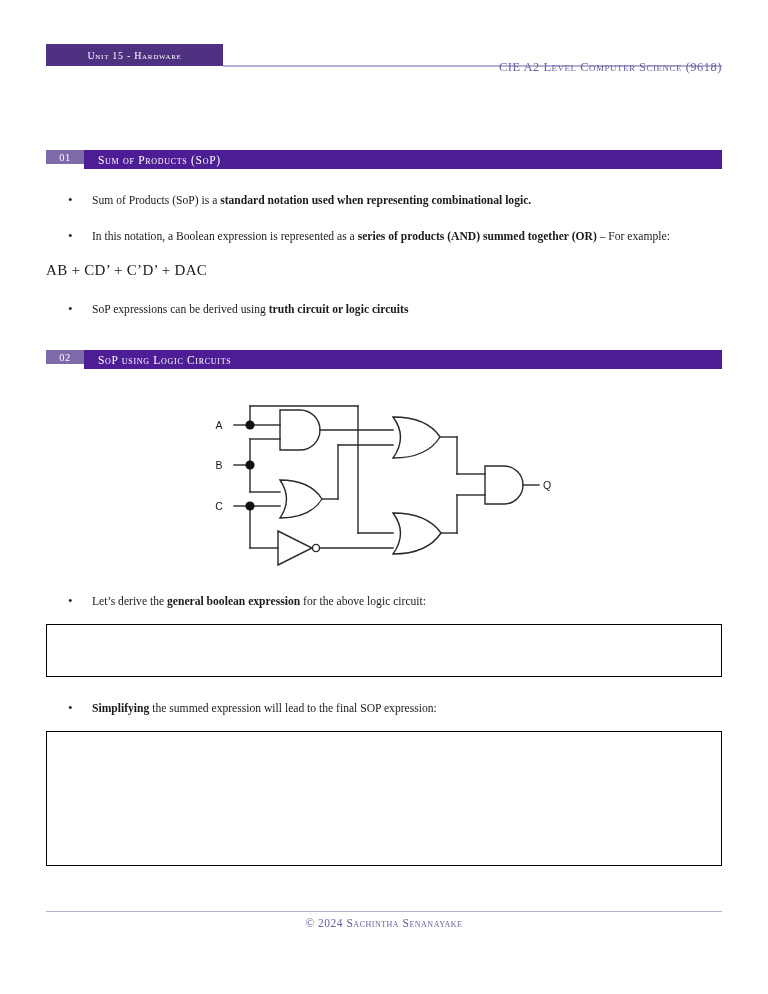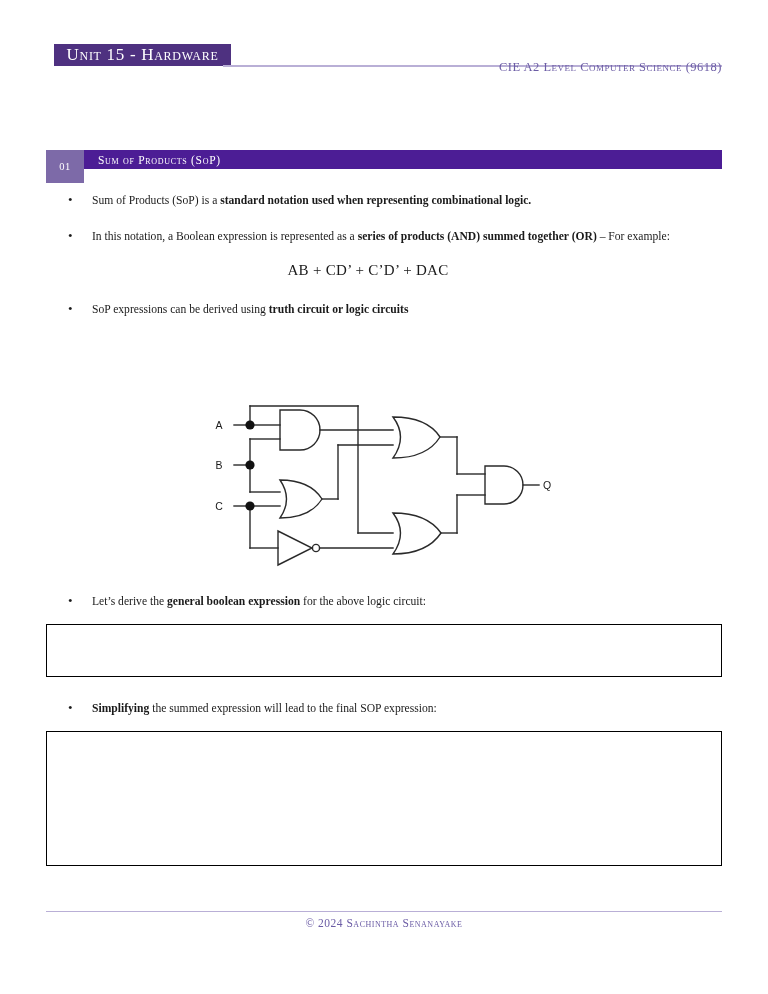--- a/index.html
+++ b/index.html
@@ -12,26 +12,26 @@
     color: #1a1a1a;
     position: relative;
     overflow: hidden;
   }
 
   .page { position: absolute; inset: 0; }
 
   
   .header { position: absolute; left: 46px; top: 44px; width: 676px; height: 24px; }
   .header-tab {
-    position: absolute; left: 8px; top: 0;
+    position: absolute; left: 0; top: 0;
     width: 177px; height: 22px;
     background: #4e3180;
     color: #ffffff;
     font-variant: small-caps;
-    font-size: 17px;
+    font-size: 10px;
     letter-spacing: 0.7px;
     display: flex; align-items: center; justify-content: center;
   }
   .header-right {
     position: absolute; right: 0; top: 16px;
     color: #6b5ca5;
     font-variant: small-caps;
     font-size: 12.5px;
     letter-spacing: 0.5px;
     white-space: nowrap;
@@ -47,21 +47,21 @@
     font-variant: small-caps;
     font-size: 25px;
     color: #5b4b96;
     letter-spacing: 1.2px;
     white-space: nowrap;
   }
 
   
   .sect { position: absolute; left: 46px; width: 676px; height: 19px; display: flex; }
   .sect-num {
-    width: 38px; height: 33px;
+    width: 38px; height: 14px;
     background: #7d6aa8;
     color: #ffffff;
     font-size: 10.5px;
     font-variant: small-caps;
     letter-spacing: 0.6px;
     display: flex; align-items: center; justify-content: center;
   }
   .sect-title {
     flex: 1; height: 19px;
     background: #4c1d95;
@@ -85,22 +85,21 @@
   .bullet .btxt { display: block; padding-left: 24px; text-align: left; }
   .bullet b { font-weight: bold; }
 
   #b1 { top: 192px; }
   #b2 { top: 228px; }
   #b3 { top: 301px; }
   #b4 { top: 593px; }
   #b5 { top: 700px; }
 
   .formula {
-    position: absolute; left: 30px; width: 676px; top: 262px;
-    text-align: center;
+    position: absolute; left: 46px; width: 676px; top: 262px;
     font-size: 15px;
     letter-spacing: 0.3px;
   }
 
   
   .circuit { position: absolute; left: 205px; top: 395px; width: 360px; height: 180px; }
   .circuit svg { display: block; }
 
   
   .answer-box {
@@ -149,20 +148,24 @@
     <span class="btxt"><span>In this notation, a Boolean expression is represented as a </span><b>series of products (AND) summed together (OR)</b><span> – For example:</span></span>
   </div>
 
   <div class="formula">AB + CD’ + C’D’ + DAC</div>
 
   <div class="bullet" id="b3">
     <span class="dot">•</span>
     <span class="btxt"><span>SoP expressions can be derived using </span><b>truth circuit or logic circuits</b></span>
   </div>
 
+  <div class="sect" id="sect-02">
+    <div class="sect-num">02</div>
+    <div class="sect-title">SoP using Logic Circuits</div>
+  </div>
 
   <div class="circuit">
     <svg width="360" height="180" viewBox="0 0 360 180" xmlns="http://www.w3.org/2000/svg">
       <g fill="none" stroke="#2a2a2a" stroke-width="1.4" stroke-linecap="square">
 
         <line x1="29" y1="30" x2="45" y2="30"></line>
         <line x1="29" y1="70" x2="45" y2="70"></line>
         <line x1="29" y1="111" x2="45" y2="111"></line>
 
         <line x1="45" y1="30" x2="75" y2="30"></line>

